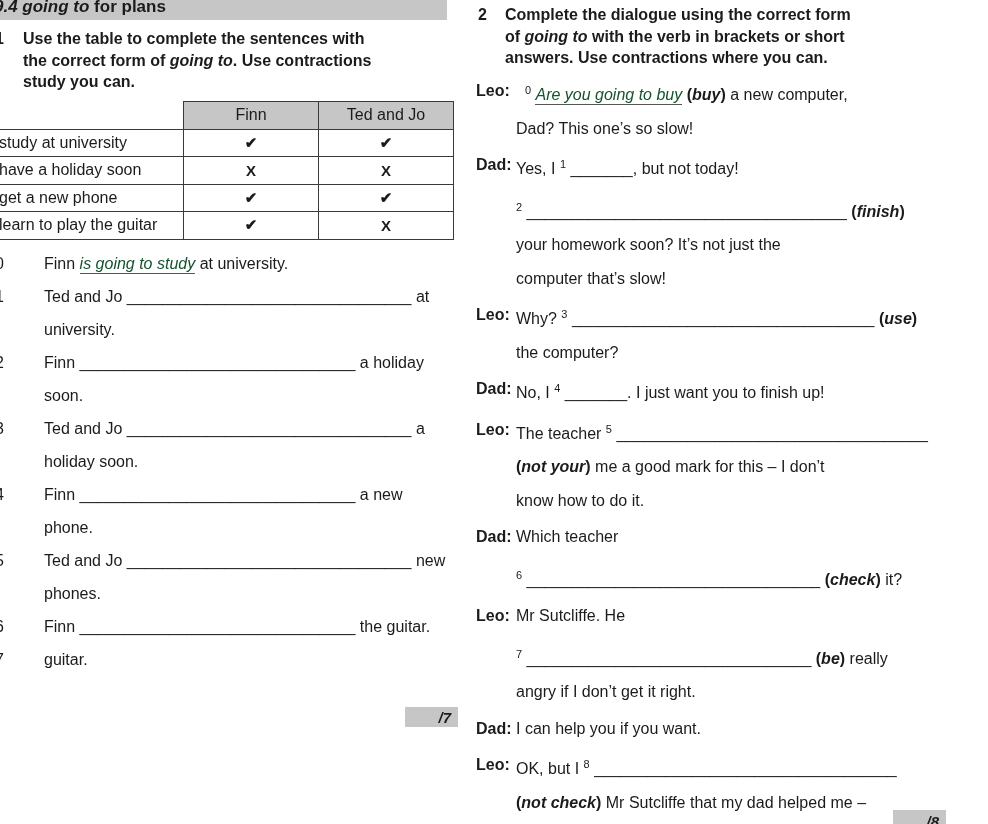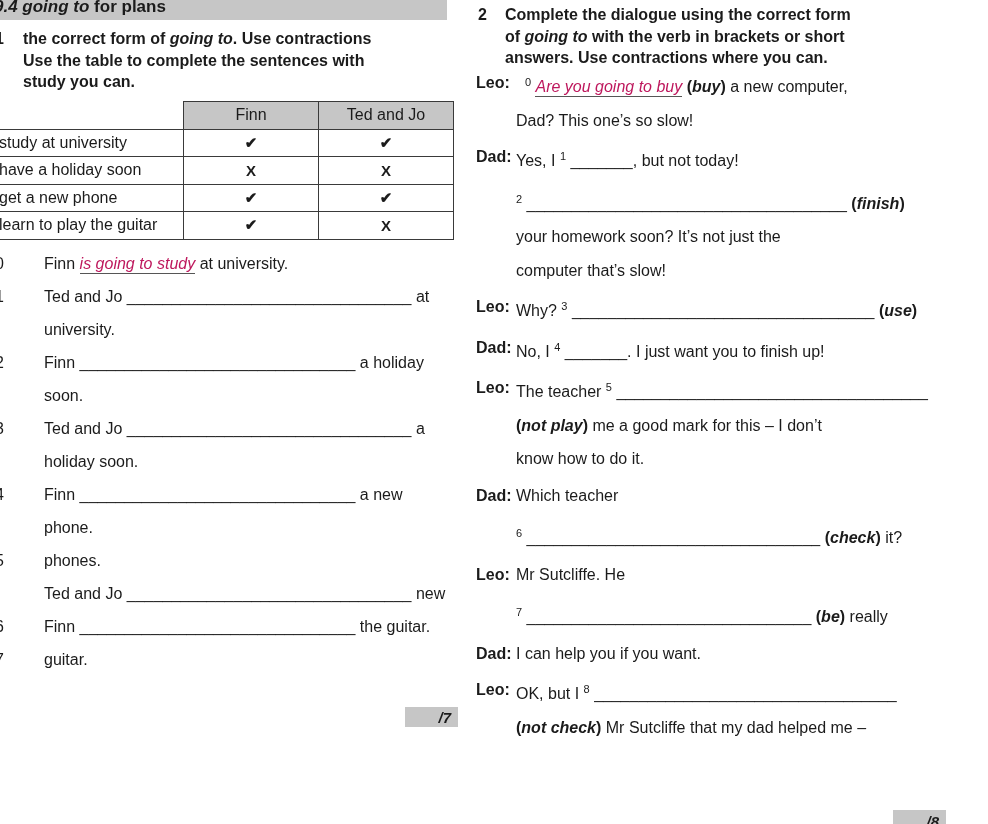--- a/index.html
+++ b/index.html
@@ -30,52 +30,52 @@
   .grid-table td.colhead{background:#c6c6c6;}
   .grid-table td.rowlabel{text-align:left;padding-left:58px;}
   .grid-table td.mark{font-weight:bold;font-size:15px;}
   .col-label{width:243px;} .col-mark{width:135px;}
   
   .items{position:absolute;left:-14px;top:247px;}
   .item{display:flex;}
   .inum{flex:0 0 18px;text-align:right;margin-right:19px;line-height:33px;}
   .itext{line-height:33px;margin-left:21px;}
   
-  .dialogue{position:absolute;left:476px;top:66px;}
+  .dialogue{position:absolute;left:476px;top:74px;}
   .turn{display:flex;margin-bottom:3px;}
   .speaker{flex:0 0 40px;font-weight:bold;line-height:33.5px;}
   .turn-lines{line-height:33.5px;}
   .dline{white-space:pre;}
   .supline{margin-top:5px;}
   
   .fb{font-weight:bold;}
   .fi{font-style:italic;}
   .fu{border-bottom:1.5px solid #565656;padding-bottom:1px;}
-  .fg{color:#be185d;}
+  .fg{color:#14532d;}
   .sup{font-size:11px;vertical-align:6px;}
   
   .score-box{
     position:absolute;background:#c6c6c6;font-weight:bold;font-style:italic;font-size:15px;
     display:flex;align-items:center;justify-content:flex-end;padding-right:7px;box-sizing:border-box;
   }
   .score-7{left:405px;top:707px;width:53px;height:20px;}
   .score-8{left:893px;top:810px;width:53px;height:22px;}
 </style>
 </head>
 <body>
 
 <div class="page">
 
   <div class="title-bar"><span class="ti">9.4 going to</span><span> for plans</span></div>
 
   <div class="ex-head ex1-head">
     <div class="ex-num">1</div>
     <div class="ex-inst">
+      <div class="iline"><span class="fb">Use the table to complete the sentences with</span></div>
       <div class="iline"><span class="fb">the correct form of </span><span class="fb fi">going to</span><span class="fb">. Use contractions</span></div>
-      <div class="iline"><span class="fb">Use the table to complete the sentences with</span></div>
       <div class="iline"><span class="fb">study you can.</span></div>
     </div>
   </div>
 
   <table class="grid-table">
     <colgroup>
         <col class="col-label">
         <col class="col-mark">
         <col class="col-mark">
       </colgroup>
@@ -139,22 +139,22 @@
     <div class="item">
       <div class="inum">4</div>
       <div class="itext">
         <div class="dline"><span>Finn _______________________________ a new</span></div>
         <div class="dline"><span>phone.</span></div>
       </div>
     </div>
     <div class="item">
       <div class="inum">5</div>
       <div class="itext">
+        <div class="dline"><span>Ted and Jo ________________________________ new</span></div>
         <div class="dline"><span>phones.</span></div>
-        <div class="dline"><span>Ted and Jo ________________________________ new</span></div>
       </div>
     </div>
     <div class="item">
       <div class="inum">6</div>
       <div class="itext">
           <div class="dline"><span>Finn _______________________________ the guitar.</span></div>
         </div>
     </div>
     <div class="item">
       <div class="inum">7</div>
@@ -192,52 +192,54 @@
         <div class="dline supline"><span class="sup">2</span><span> ____________________________________</span><span class="fb"> (</span><span class="fb fi">finish</span><span class="fb">)</span></div>
         <div class="dline"><span>your homework soon? It’s not just the</span></div>
         <div class="dline"><span>computer that’s slow!</span></div>
       </div>
     </div>
 
     <div class="turn">
       <div class="speaker">Leo:</div>
       <div class="turn-lines">
         <div class="dline"><span>Why? </span><span class="sup">3</span><span> __________________________________</span><span class="fb"> (</span><span class="fb fi">use</span><span class="fb">)</span></div>
+        <div class="dline"><span>the computer?</span></div>
       </div>
     </div>
 
     <div class="turn">
       <div class="speaker">Dad:</div>
       <div class="turn-lines">
         <div class="dline"><span>No, I </span><span class="sup">4</span><span> _______. I just want you to finish up!</span></div>
       </div>
     </div>
 
     <div class="turn">
       <div class="speaker">Leo:</div>
       <div class="turn-lines">
         <div class="dline"><span>The teacher </span><span class="sup">5</span><span> ___________________________________</span></div>
-        <div class="dline"><span class="fb">(</span><span class="fb fi">not play</span><span class="fb">)</span><span> me a good mark for this – I don’t</span></div>
+        <div class="dline"><span class="fb">(</span><span class="fb fi">not your</span><span class="fb">)</span><span> me a good mark for this – I don’t</span></div>
         <div class="dline"><span>know how to do it.</span></div>
       </div>
     </div>
 
     <div class="turn">
       <div class="speaker">Dad:</div>
       <div class="turn-lines">
         <div class="dline"><span>Which teacher</span></div>
         <div class="dline supline"><span class="sup">6</span><span> _________________________________</span><span class="fb"> (</span><span class="fb fi">check</span><span class="fb">)</span><span> it?</span></div>
       </div>
     </div>
 
     <div class="turn">
       <div class="speaker">Leo:</div>
       <div class="turn-lines">
         <div class="dline"><span>Mr Sutcliffe. He</span></div>
         <div class="dline supline"><span class="sup">7</span><span> ________________________________</span><span class="fb"> (</span><span class="fb fi">be</span><span class="fb">)</span><span> really</span></div>
+        <div class="dline"><span>angry if I don’t get it right.</span></div>
       </div>
     </div>
 
     <div class="turn">
       <div class="speaker">Dad:</div>
       <div class="turn-lines">
         <div class="dline"><span>I can help you if you want.</span></div>
       </div>
     </div>
 

